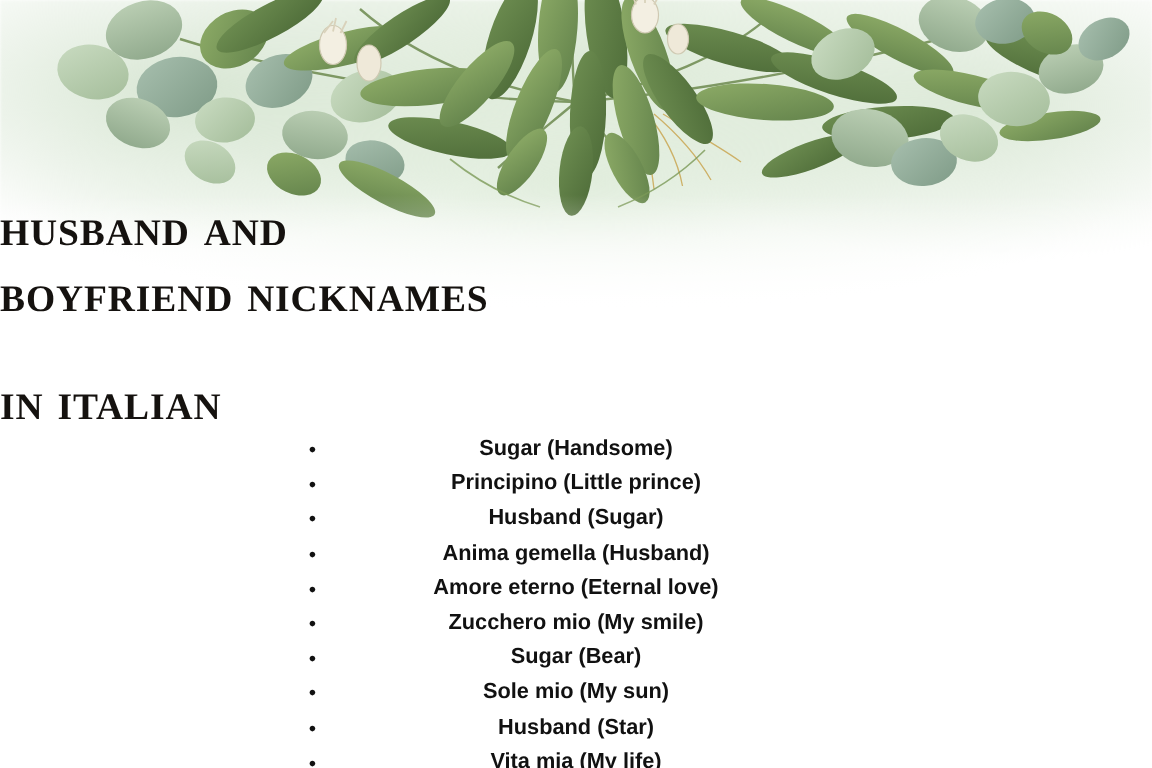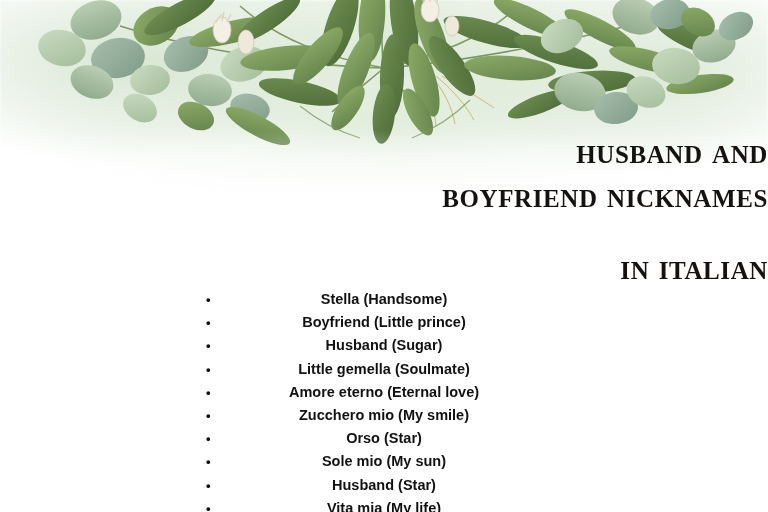--- a/index.html
+++ b/index.html
@@ -53,21 +53,21 @@
     width: 768px;
     height: 180px;
   }
 
   
   .title-block {
     position: absolute;
     left: 0;
     top: 130px;
     width: 768px;
-    text-align: right;
+    text-align: left;
   }
   .title-line {
     font-family: "Liberation Serif", "DejaVu Serif", serif;
     font-weight: bold;
     color: #15120f;
     font-size: 35px;
     line-height: 44px;
     letter-spacing: 0.6px;
     font-variant: small-caps;
     text-transform: lowercase;
@@ -249,26 +249,26 @@
   <div class="wash-edge"></div>
 
   <div class="title-block">
     <div class="title-line l1">Husband and</div>
     <div class="title-line l2">Boyfriend Nicknames</div>
     <div class="title-line l3">in Italian</div>
   </div>
 
   <div class="list-wrap">
     <ul class="nickname-list">
-      <li>Stella (Handsome)</li>
-      <li>Boyfriend (Little prince)</li>
+      <li>Sugar (Handsome)</li>
+      <li>Principino (Little prince)</li>
       <li>Husband (Sugar)</li>
-      <li>Little gemella (Soulmate)</li>
+      <li>Anima gemella (Husband)</li>
       <li>Amore eterno (Eternal love)</li>
       <li>Zucchero mio (My smile)</li>
-      <li>Orso (Star)</li>
+      <li>Sugar (Bear)</li>
       <li>Sole mio (My sun)</li>
       <li>Husband (Star)</li>
       <li>Vita mia (My life)</li>
     </ul>
   </div>
 
 </div>
 
 </body></html>

